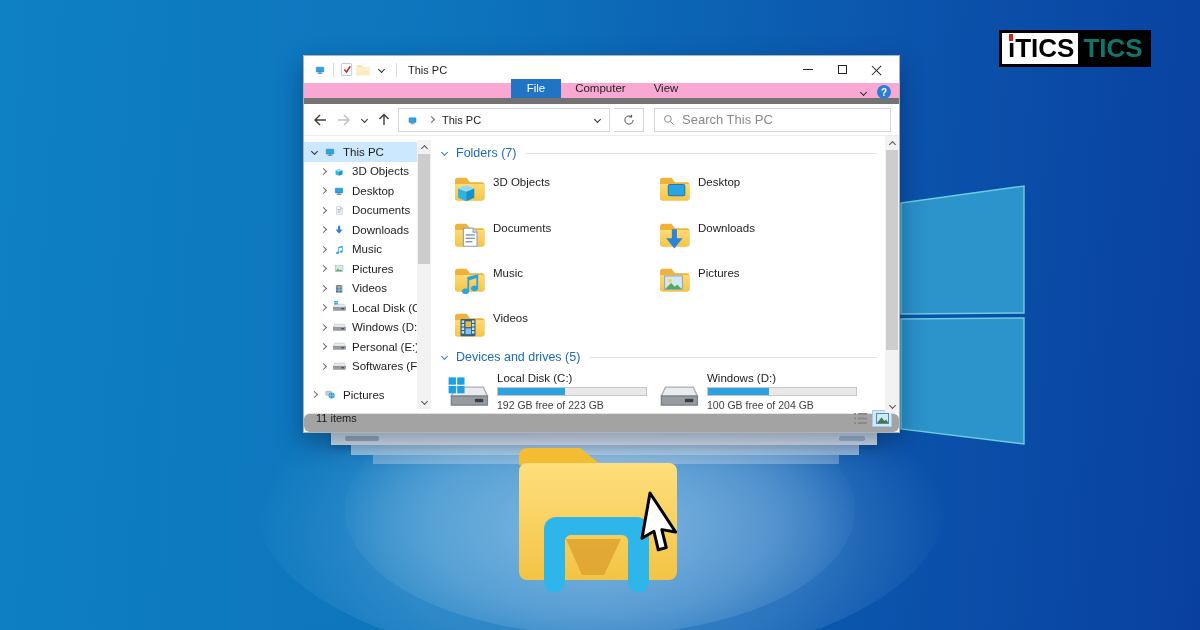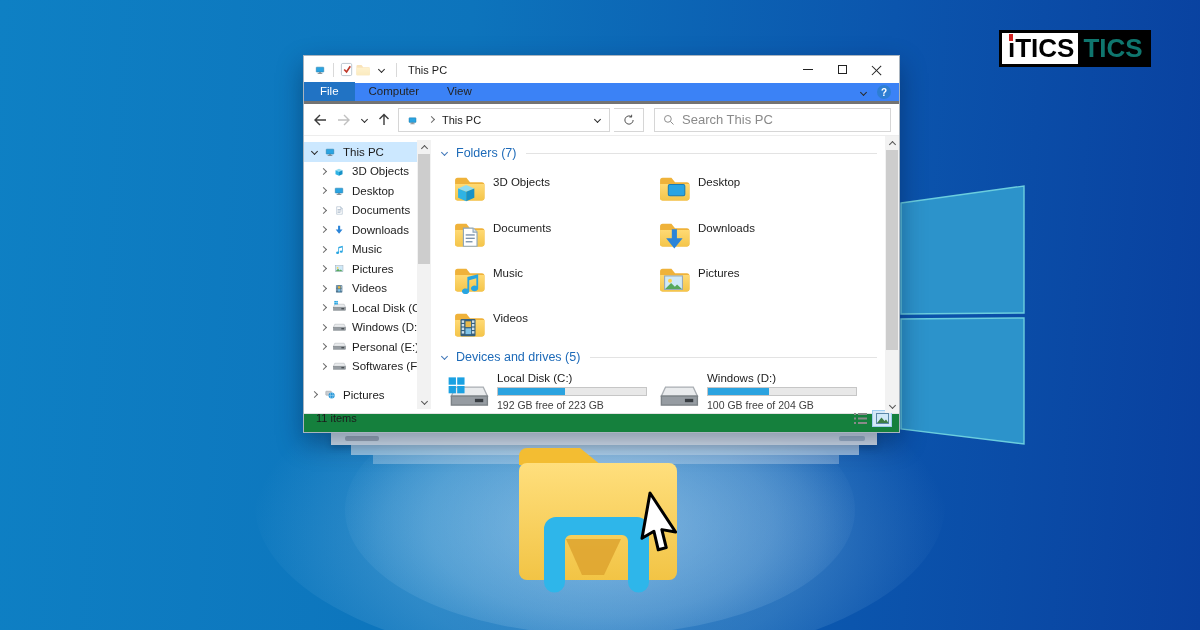--- a/index.html
+++ b/index.html
@@ -32,21 +32,21 @@
   .tb-chev { margin:0 4px; }
   .tb-title { font-size:11px; color:#1c1c1c; margin-left:6px; }
   .win-ctrls { margin-left:auto; display:flex; }
   .wc { width:34px; height:24px; display:flex; align-items:center; justify-content:center; }
   .wc-min { width:10px; height:1px; background:#222; }
   .wc-max { width:9px; height:9px; border:1px solid #222; }
   .wc-x { position:relative; width:11px; height:11px; }
   .wc-x::before,.wc-x::after { content:""; position:absolute; left:5px; top:0; width:1.3px; height:13px; background:#222; }
   .wc-x::before { transform:rotate(45deg);} .wc-x::after { transform:rotate(-45deg);}
 
-  .ribbon { height:21px; flex:0 0 21px; display:flex; align-items:flex-end; border-bottom:3px solid #737373; background:#3b82f6; position:relative; }
+  .ribbon { height:21px; flex:0 0 21px; display:flex; align-items:flex-end; border-bottom:6px solid #737373; background:#f9a8d4; position:relative;justify-content:center; }
   .tab { font-size:11.5px; padding:3px 14px 4px; color:#232323; }
   .tab.active { background:#2173c4; color:#fff; padding:3px 16px 4px; }
   .ribbon-right { position:absolute; right:8px; top:2px; display:flex; align-items:center; gap:8px; }
   .help-dot { width:14px; height:14px; border-radius:50%; background:#2d7ed3; color:#fff; font-size:10px; font-weight:bold;
     display:flex; align-items:center; justify-content:center; }
 
   .navbar { height:32px; flex:0 0 32px; display:flex; align-items:center; padding:0 8px 0 6px; gap:4px; border-bottom:1px solid #ededed; background:#fff; }
   .nav-btn { width:20px; height:20px; display:flex; align-items:center; justify-content:center; }
   .addr { height:24px; flex:0 0 212px; border:1px solid #d6d6d6; display:flex; align-items:center; padding:0 6px; gap:5px; }
   .addr-label { font-size:11px; color:#1c1c1c; }
@@ -94,21 +94,21 @@
 
   .drives { position:relative; height:70px; }
   .drive { position:absolute; top:2px; display:flex; gap:6px; width:208px; }
   .dico { width:46px; height:36px; flex:0 0 46px; margin-top:4px; }
   .dmeta { display:flex; flex-direction:column; }
   .dname { font-size:11.5px; color:#1c1c1c; white-space:nowrap; }
   .dbar { width:150px; height:9px; border:1px solid #c6c6c6; background:#e8e8e8; margin:3px 0 3px; }
   .dfill { height:100%; background:#2ba3e0; }
   .dfree { font-size:10.5px; color:#404040; white-space:nowrap; }
 
-  .statusbar { height:19px; flex:0 0 19px; border-top:1px solid #e3e3e3; display:flex; align-items:center; padding:0 8px 10px 12px; background:#15803d; }
+  .statusbar { height:19px; flex:0 0 19px; border-top:1px solid #e3e3e3; display:flex; align-items:center; padding:0 8px 10px 12px; background:#a3a3a3;border-radius:6px; }
   .status-text { font-size:11px; color:#1c1c1c; }
   .view-btns { margin-left:auto; display:flex; gap:4px; align-items:center; }
   .vb { width:18px; height:15px; display:flex; align-items:center; justify-content:center; }
   .vb.sel { background:#d4e8f8; outline:1px solid #9ecdf0; }
 
   
   .logo { position:absolute; left:999px; top:30px; height:37px; display:flex; border:3px solid #000; }
   .logo-left { background:#fff; color:#000; display:flex; align-items:center; padding:0 4px 0 6px; }
   .logo-right { background:#000; color:#0f766e; display:flex; align-items:center; padding:0 5px; }
   .logo-text { font-size:26px; font-weight:bold; letter-spacing:0px; font-family:"Liberation Sans", sans-serif; }

